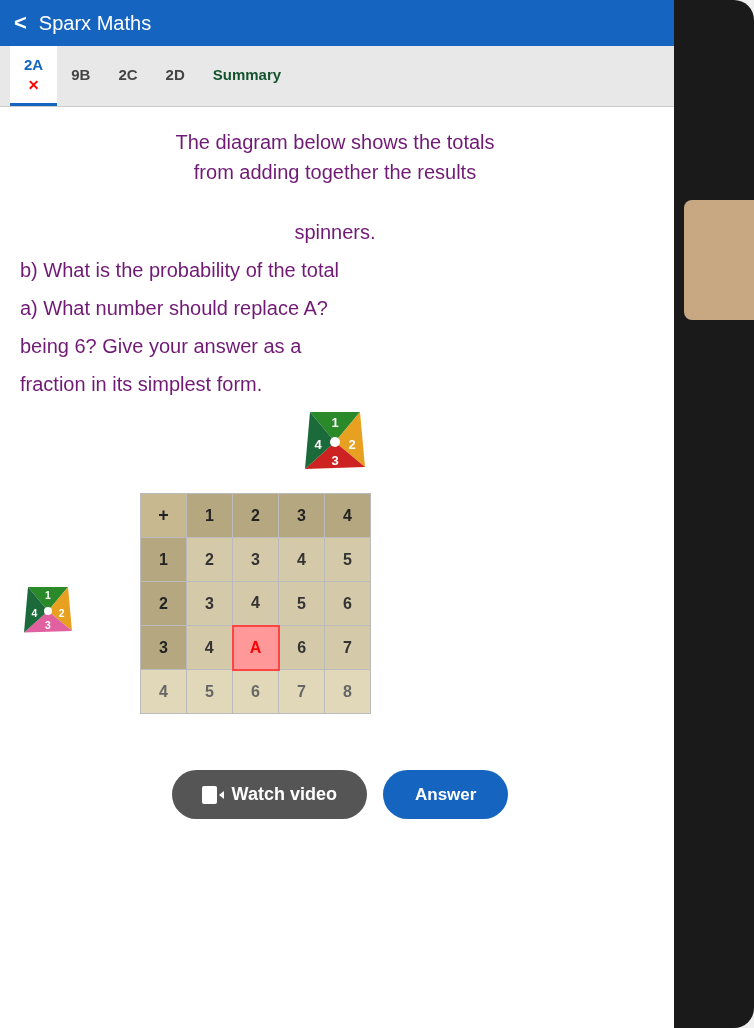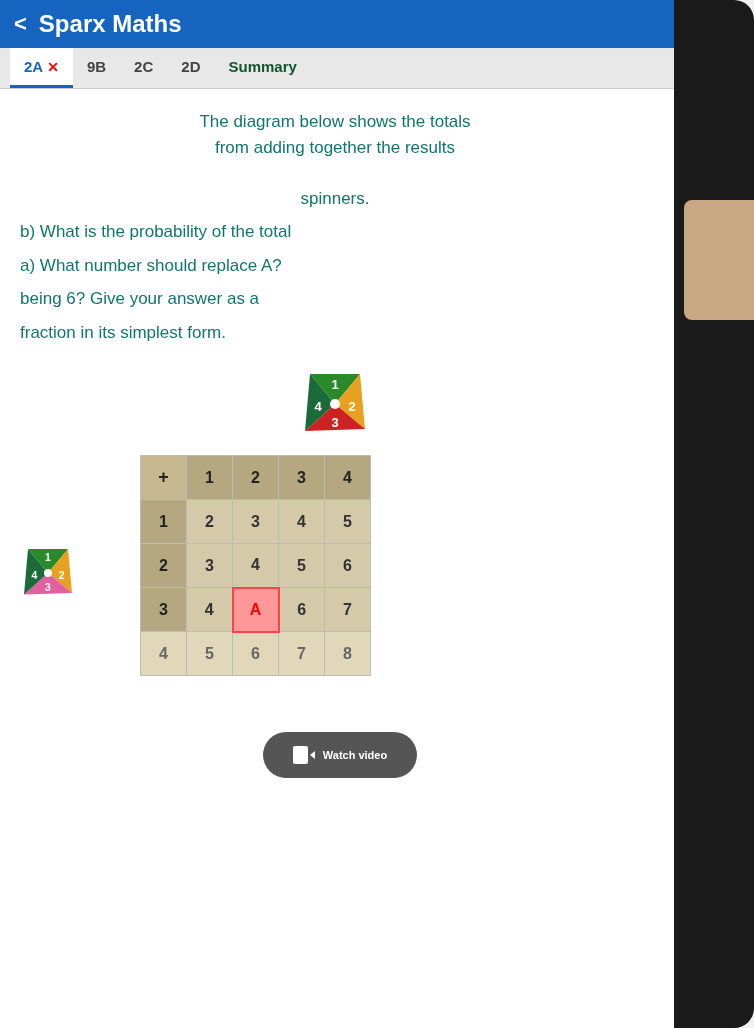--- a/index.html
+++ b/index.html
@@ -48,22 +48,22 @@
       gap: 12px;
     }
     .back-arrow {
       color: white;
       font-size: 22px;
       font-weight: bold;
       cursor: pointer;
     }
     .header-title {
       color: white;
-      font-size: 24px;
-      font-weight: bold;
+      font-size: 20px;
+      font-weight: normal;
       flex: 1;
     }
 
     
     .tabs-row {
       display: flex;
       align-items: center;
       background: #e8e8e8;
       border-bottom: 1px solid #ccc;
       padding: 0 10px;
@@ -74,20 +74,21 @@
       font-weight: 600;
       color: #444;
       cursor: pointer;
       border-bottom: 3px solid transparent;
       position: relative;
     }
     .tab.active {
       color: #1565c0;
       border-bottom: 3px solid #1565c0;
       background: white;
+      flex-direction: column;
     }
     .tab.with-x {
       display: flex;
       align-items: center;
       gap: 4px;
     }
     .tab-x {
       color: red;
       font-size: 14px;
       font-weight: bold;
@@ -98,25 +99,25 @@
       text-align: center;
     }
 
     
     .content {
       padding: 20px 30px 20px 20px;
       background: #fff;
     }
 
     .question-text {
-      font-size: 17px;
-      color: #0f766e;
+      font-size: 20px;
+      color: #701a75;
       text-align: center;
       line-height: 1.5;
-      margin-bottom: 24px;
+      margin-bottom: 8px;
     }
     .question-text .part {
       text-align: left;
       margin-top: 8px;
     }
 
     
     .spinner-top {
       display: flex;
       justify-content: center;
@@ -186,21 +187,21 @@
       gap: 16px;
       padding: 16px 20px;
       background: #fff;
     }
     .btn-watch {
       background: #555;
       color: white;
       border: none;
       border-radius: 30px;
       padding: 14px 30px;
-      font-size: 11px;
+      font-size: 18px;
       font-weight: 600;
       cursor: pointer;
       display: flex;
       align-items: center;
       gap: 8px;
     }
     .btn-answer {
       background: #1565c0;
       color: white;
       border: none;
@@ -343,18 +344,21 @@
   <div class="bottom-bar">
     <button class="btn-watch">
       <span style="display:inline-flex;align-items:center;gap:4px;">
         <svg width="22" height="18" viewBox="0 0 22 18">
           <rect x="0" y="0" width="15" height="18" rx="2" fill="white"></rect>
           <polygon points="17,9 22,5 22,13" fill="white"></polygon>
         </svg>
       </span>
       <span>Watch video</span>
     </button>
+    <button class="btn-answer">
+      <span>Answer</span>
+    </button>
   </div>
 </div>
 
 <div class="phone-frame">
   <div class="phone-frame-thumb"></div>
 </div>
 
 </body></html>

